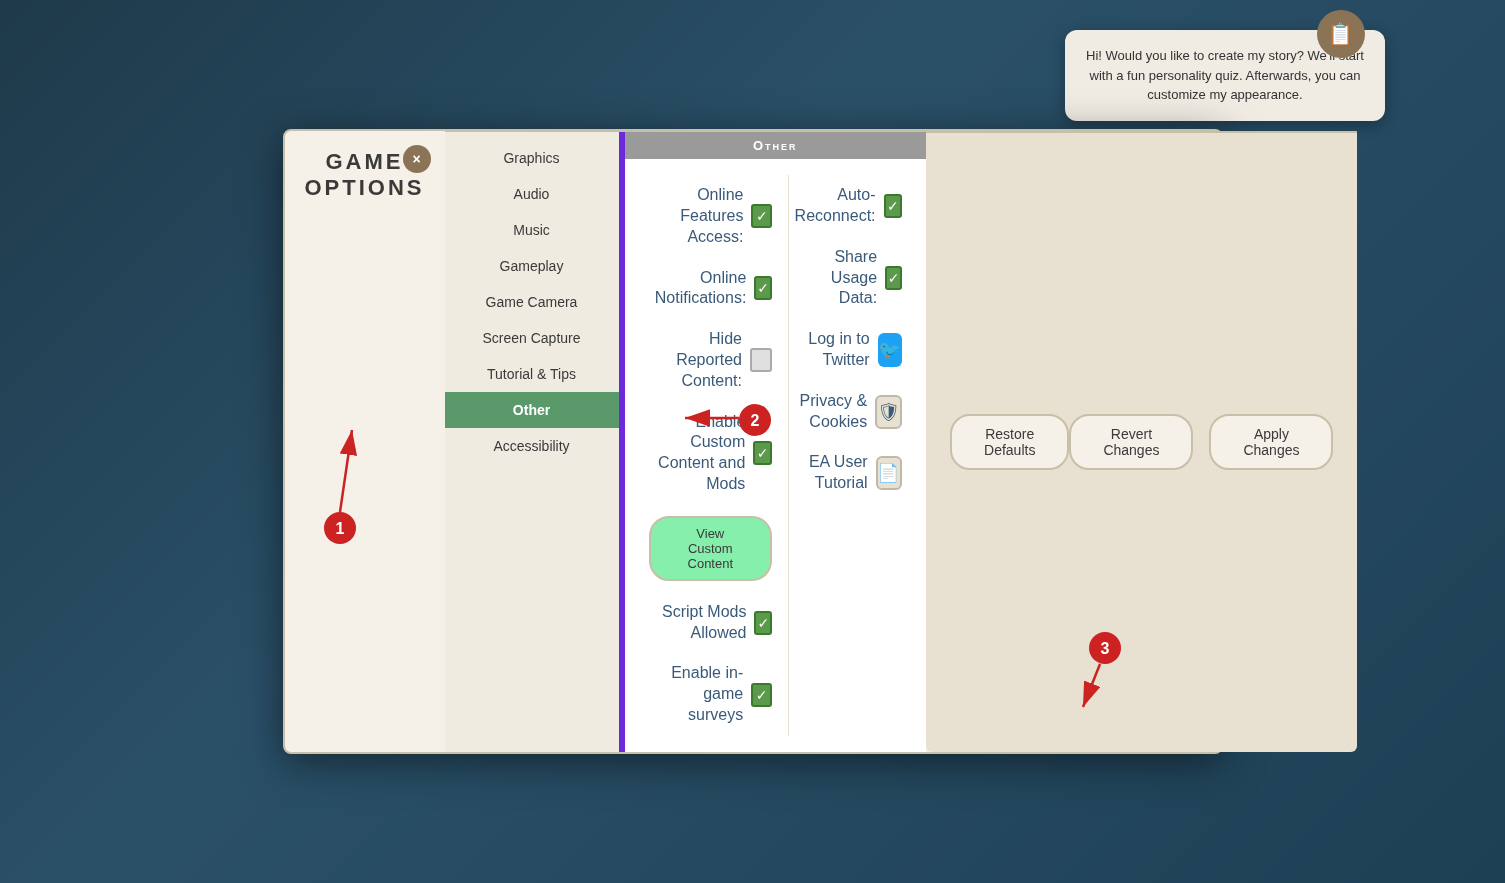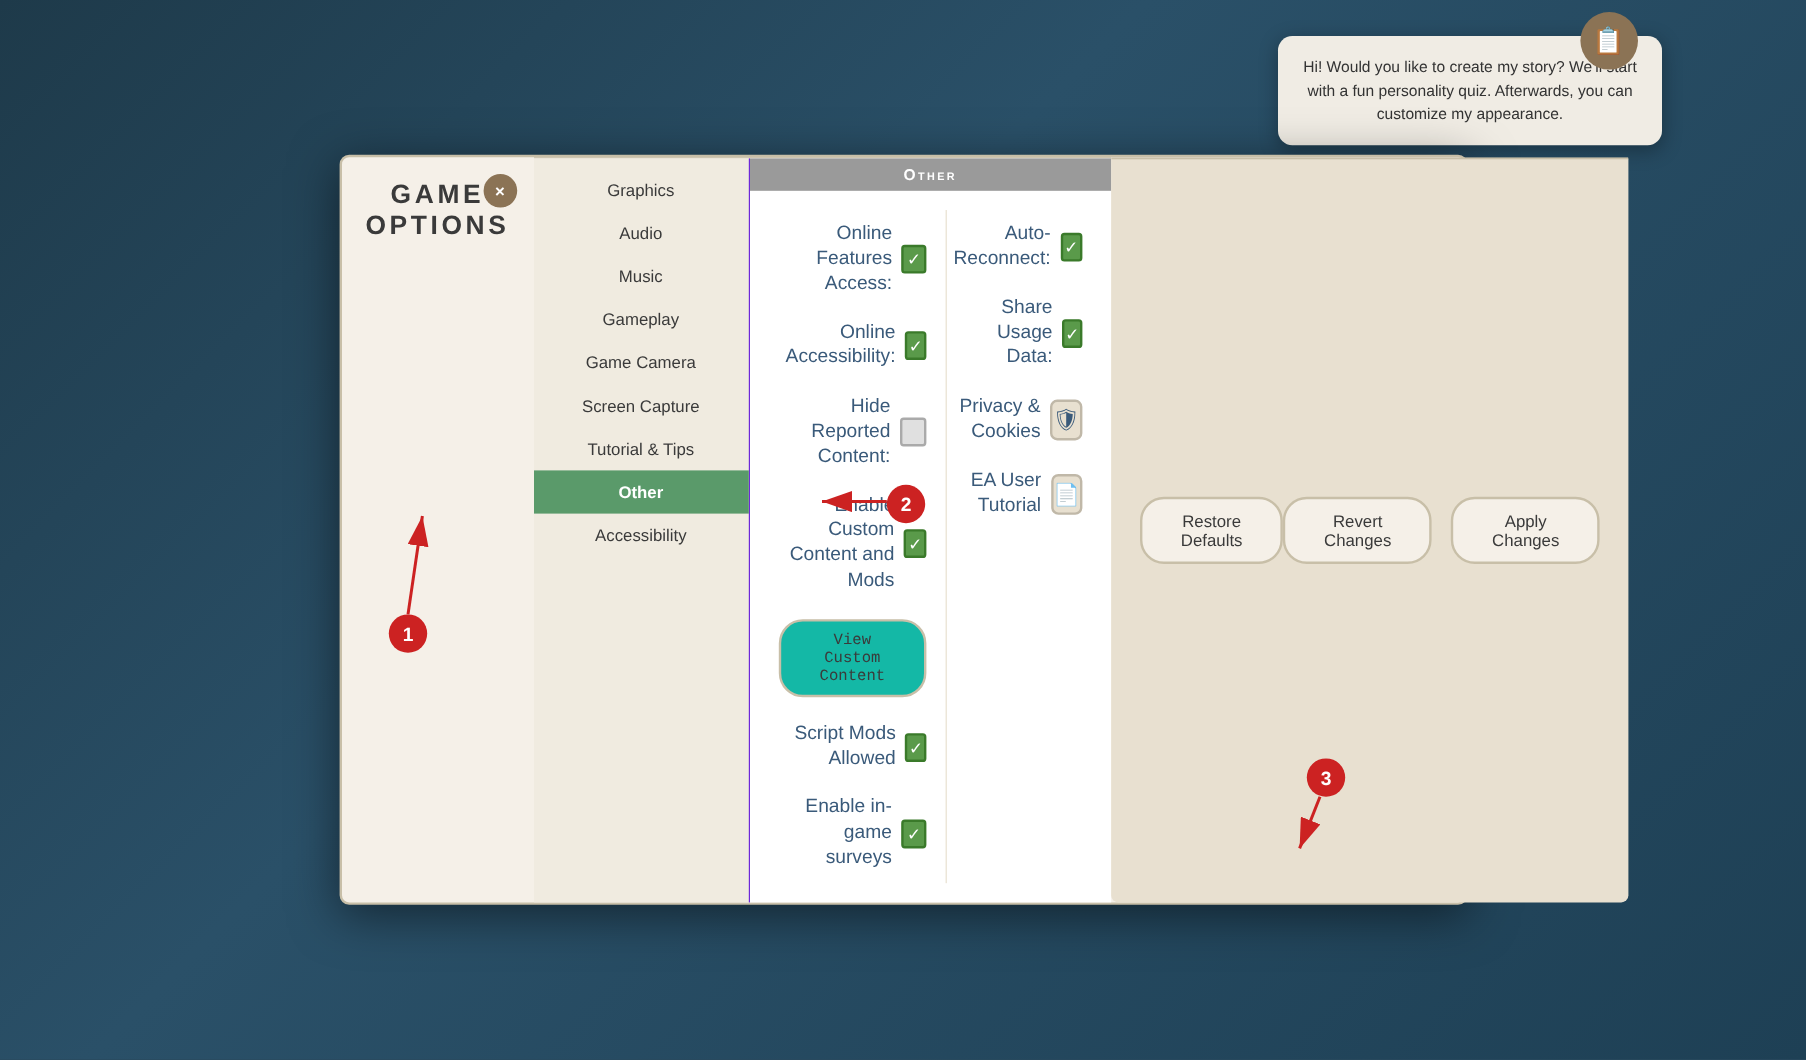--- a/index.html
+++ b/index.html
@@ -108,21 +108,21 @@
     .dialog-body {
       display: flex;
       flex: 1;
       border-top: 1px solid #c8bfa8;
     }
 
     
     .sidebar {
       width: 180px;
       background: #f0ebe0;
-      border-right: 1px solid #6d28d9;
+      border-right: 6px solid #6d28d9;
       padding: 8px 0;
       display: flex;
       flex-direction: column;
     }
     .sidebar-item {
       padding: 10px 16px;
       font-size: 14px;
       color: #3a3a3a;
       cursor: pointer;
       text-align: center;
@@ -202,31 +202,30 @@
       display: flex;
       align-items: center;
       justify-content: center;
       font-size: 18px;
       cursor: pointer;
       color: #3a5a7a;
     }
 
     
     .view-cc-btn {
-      background: #14b8a6;
+      background: #86efac;
       border: 2px solid #c8bfa8;
       border-radius: 20px;
       padding: 8px 24px;
       font-size: 13px;
       color: #3a3a3a;
       cursor: pointer;
       font-weight: 500;
       margin: 5px auto;
       display: block;
-      font-family: Liberation Mono, monospace;
     }
 
     
     .dialog-footer {
       background: #e8e0d0;
       border-top: 2px solid #c8bfa8;
       padding: 14px 24px;
       display: flex;
       justify-content: space-between;
       align-items: center;
@@ -306,21 +305,21 @@
         <div style="display: grid; grid-template-columns: 1fr 1fr; padding: 16px 24px; gap: 0; flex:1;">
 
           <div style="border-right: 1px solid #e8e0d0; padding-right: 16px;">
 
             <div class="option-block">
               <span class="option-block-label">Online Features<br>Access:</span>
               <div class="checkbox-green">✓</div>
             </div>
 
             <div class="option-block">
-              <span class="option-block-label">Online Accessibility:</span>
+              <span class="option-block-label">Online Notifications:</span>
               <div class="checkbox-green">✓</div>
             </div>
 
             <div class="option-block">
               <span class="option-block-label">Hide Reported<br>Content:</span>
               <div class="checkbox-empty"></div>
             </div>
 
             <div class="option-block">
               <span class="option-block-label">Enable Custom<br>Content and Mods</span>
@@ -348,20 +347,26 @@
             <div class="option-block">
               <span class="option-block-label">Auto-Reconnect:</span>
               <div class="checkbox-green">✓</div>
             </div>
 
             <div class="option-block">
               <span class="option-block-label">Share Usage Data:</span>
               <div class="checkbox-green">✓</div>
             </div>
 
+            <div class="option-block">
+              <span class="option-block-label">Log in to Twitter</span>
+              <button class="twitter-btn">
+                <span>🐦</span>
+              </button>
+            </div>
 
             <div class="option-block">
               <span class="option-block-label">Privacy &amp; Cookies</span>
               <button class="icon-btn">
                 <span>🛡</span>
               </button>
             </div>
 
             <div class="option-block">
               <span class="option-block-label">EA User Tutorial</span>

